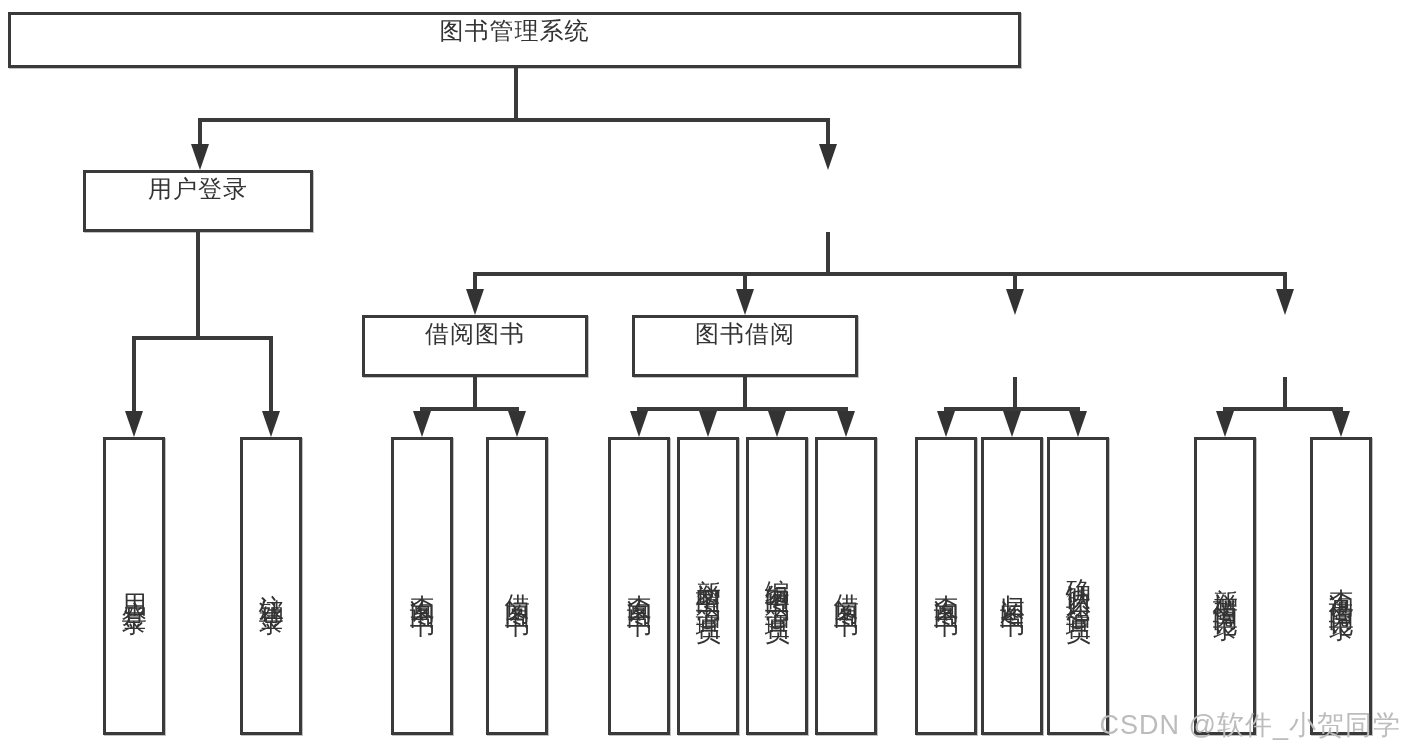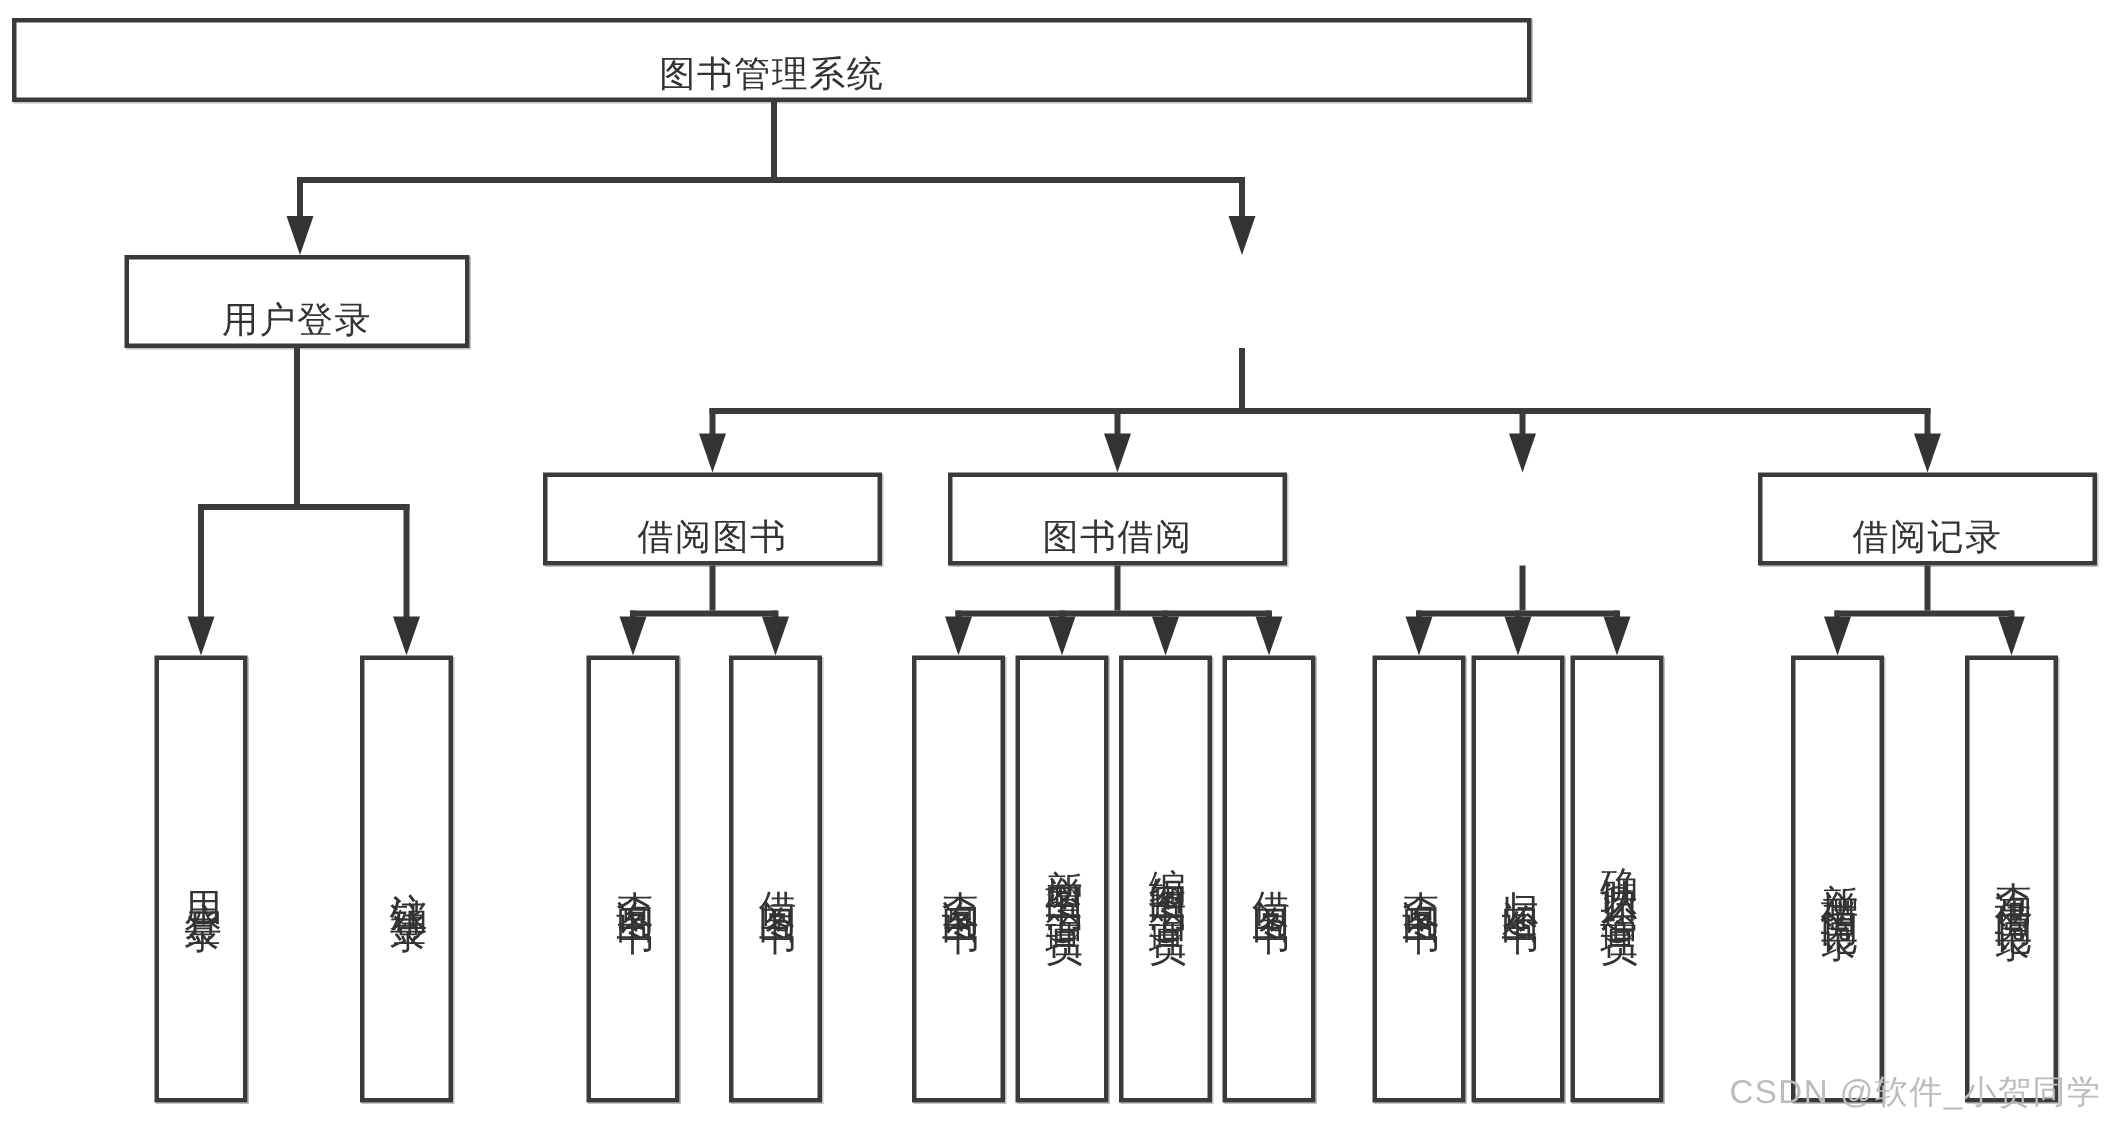--- a/index.html
+++ b/index.html
@@ -8,21 +8,21 @@
     width:1405px;height:747px;
     background:#ffffff;
     font-family:"Liberation Sans","DejaVu Sans",sans-serif;
     overflow:hidden;
   }
   .box{
     position:absolute;
     box-sizing:border-box;
     background:#ffffff;
     border:3px solid #3a3a3a;
-    display:flex;align-items:flex-end;justify-content:center;
+    display:flex;align-items:flex-start;justify-content:center;
     box-shadow:1px 1px 0 rgba(80,80,80,.35);
   }
   .hlabel{
     font-size:24px;color:#333333;letter-spacing:1px;white-space:nowrap;
   }
   .vbox{align-items:center;justify-content:center;}
   .vlabel{
     writing-mode:vertical-rl;
     text-orientation:mixed;
     font-size:25px;color:#333333;
@@ -32,21 +32,21 @@
   .hline{position:absolute;height:4px;background:#3a3a3a;}
   .arrowhead{
     position:absolute;width:0;height:0;
     border-left:9px solid transparent;
     border-right:9px solid transparent;
     border-top:26px solid #333333;
   }
   .watermark{
     position:absolute;
     right:4px;bottom:4px;
-    font-size:22px;color:#bcbcbc;
+    font-size:27px;color:#bcbcbc;
     letter-spacing:1px;white-space:nowrap;
     z-index:10;
   }
 </style>
 </head>
 <body>
 
 <div class="canvas">
 
   <div class="box" style="left:8px;top:12px;width:1013px;height:56px">
@@ -80,23 +80,20 @@
   <div class="vline" style="left:1013px;top:272px;height:19px"></div>
   <div class="arrowhead" style="left:1006px;top:289px"></div>
   <div class="vline" style="left:1283px;top:272px;height:19px"></div>
   <div class="arrowhead" style="left:1276px;top:289px"></div>
 
   <div class="box" style="left:362px;top:315px;width:226px;height:62px">
     <span class="hlabel">借阅图书</span>
   </div>
   <div class="box" style="left:632px;top:315px;width:226px;height:62px">
     <span class="hlabel">图书借阅</span>
-  </div>
-  <div class="box" style="left:1172px;top:315px;width:226px;height:62px">
-    <span class="hlabel">借阅记录</span>
   </div>
 
   <div class="vline" style="left:473px;top:377px;height:30px"></div>
   <div class="hline" style="left:420px;top:407px;width:98px"></div>
   <div class="vline" style="left:420px;top:407px;height:6px"></div>
   <div class="arrowhead" style="left:413px;top:411px"></div>
   <div class="vline" style="left:515px;top:407px;height:6px"></div>
   <div class="arrowhead" style="left:508px;top:411px"></div>
 
   <div class="vline" style="left:743px;top:377px;height:30px"></div>

